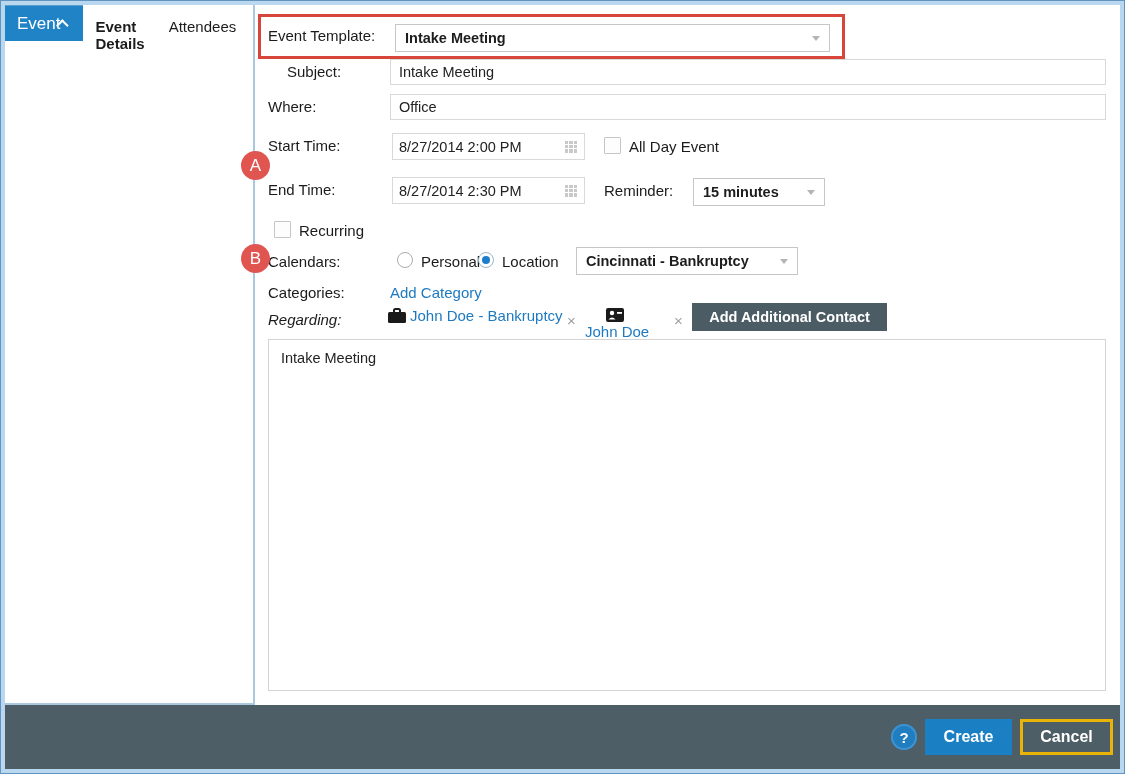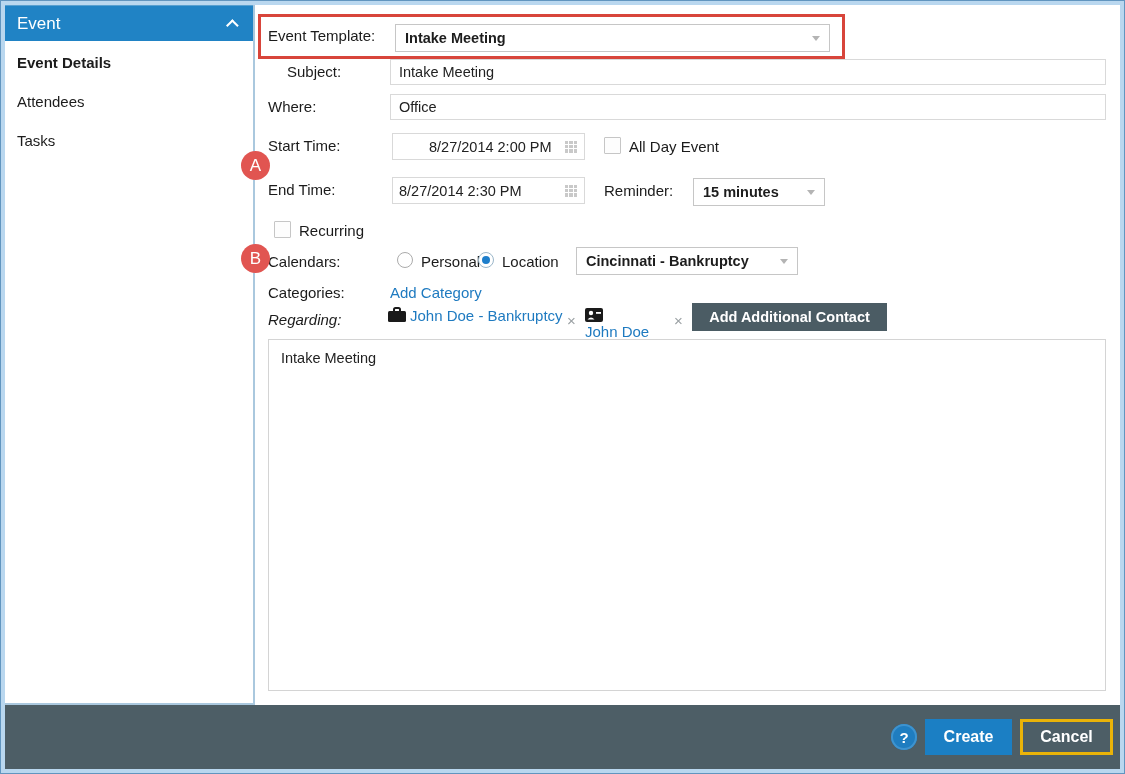--- a/index.html
+++ b/index.html
@@ -16,21 +16,21 @@
     overflow:hidden;
   }
 
   .body { flex:1; display:flex; min-height:0; }
 
   
   .sidebar {
     width:250px; background:#ffffff;
     border-right:2px solid #aac8de;
     border-bottom:2px solid #aac8de;
-    display:flex; flex-direction:column;
+    display:flex; 
   }
   .side-header {
     height:36px; background:#2083c5; color:#ffffff;
     display:flex; align-items:center; justify-content:space-between;
     padding:0 14px 0 12px;
     font-size:17px;
     border-top:1px solid #58a0d0;
     cursor:pointer;
   }
   .chev {
@@ -96,21 +96,21 @@
   .radio { position:absolute; width:16px; height:16px; border-radius:50%; cursor:pointer; }
   .radio.off { border:1px solid #ababab; background:#fff; }
   .radio.on  { border:1px solid #9ab6c9; background:#fff; }
   .radio.on::after {
     content:""; position:absolute; left:3px; top:3px;
     width:8px; height:8px; border-radius:50%; background:#1d7ecb;
   }
 
   .link { position:absolute; font-size:15px; color:#1e7ac0; text-decoration:none; cursor:pointer; white-space:nowrap; }
 
-  .contact-chip { position:absolute; display:flex; align-items:flex-start; }
+  .contact-chip { position:absolute; display:flex; align-items:center; }
   .contact-chip .c-icon { width:18px; height:16px; margin-right:4px; flex:none; }
   .contact-chip a { font-size:15px; color:#1e7ac0; text-decoration:none; white-space:nowrap; }
   .x-btn { position:absolute; font-size:15px; color:#9aa0a3; cursor:pointer; }
 
   .dark-btn {
     position:absolute; height:28px; background:#4b5c64; color:#fff;
     font-weight:bold; font-size:14.5px; border:none; cursor:pointer;
     font-family:"Liberation Sans", sans-serif;
     display:flex; align-items:center; justify-content:center;
   }
@@ -179,21 +179,21 @@
         <span class="dd-arrow"></span>
       </div>
 
       <span class="lbl" style="left:13px; top:58px;margin-left:19px;">Subject:</span>
       <input class="txt-input" style="left: 135px; top: 54px; width: 716px;" value="Intake Meeting">
 
       <span class="lbl" style="left:13px; top:93px;">Where:</span>
       <input class="txt-input" style="left: 135px; top: 89px; width: 716px;" value="Office">
 
       <span class="lbl" style="left:13px; top:132px;">Start Time:</span>
-      <div class="date-wrap" style="left:137px; top:128px;padding-left:30px;">
+      <div class="date-wrap" style="left:137px; top:128px;">
         <input value="8/27/2014 2:00 PM" style="">
         <span class="grid-icon">
             <i></i>
             <i></i>
             <i></i>
             <i></i>
             <i></i>
             <i></i>
             <i></i>
             <i></i>

